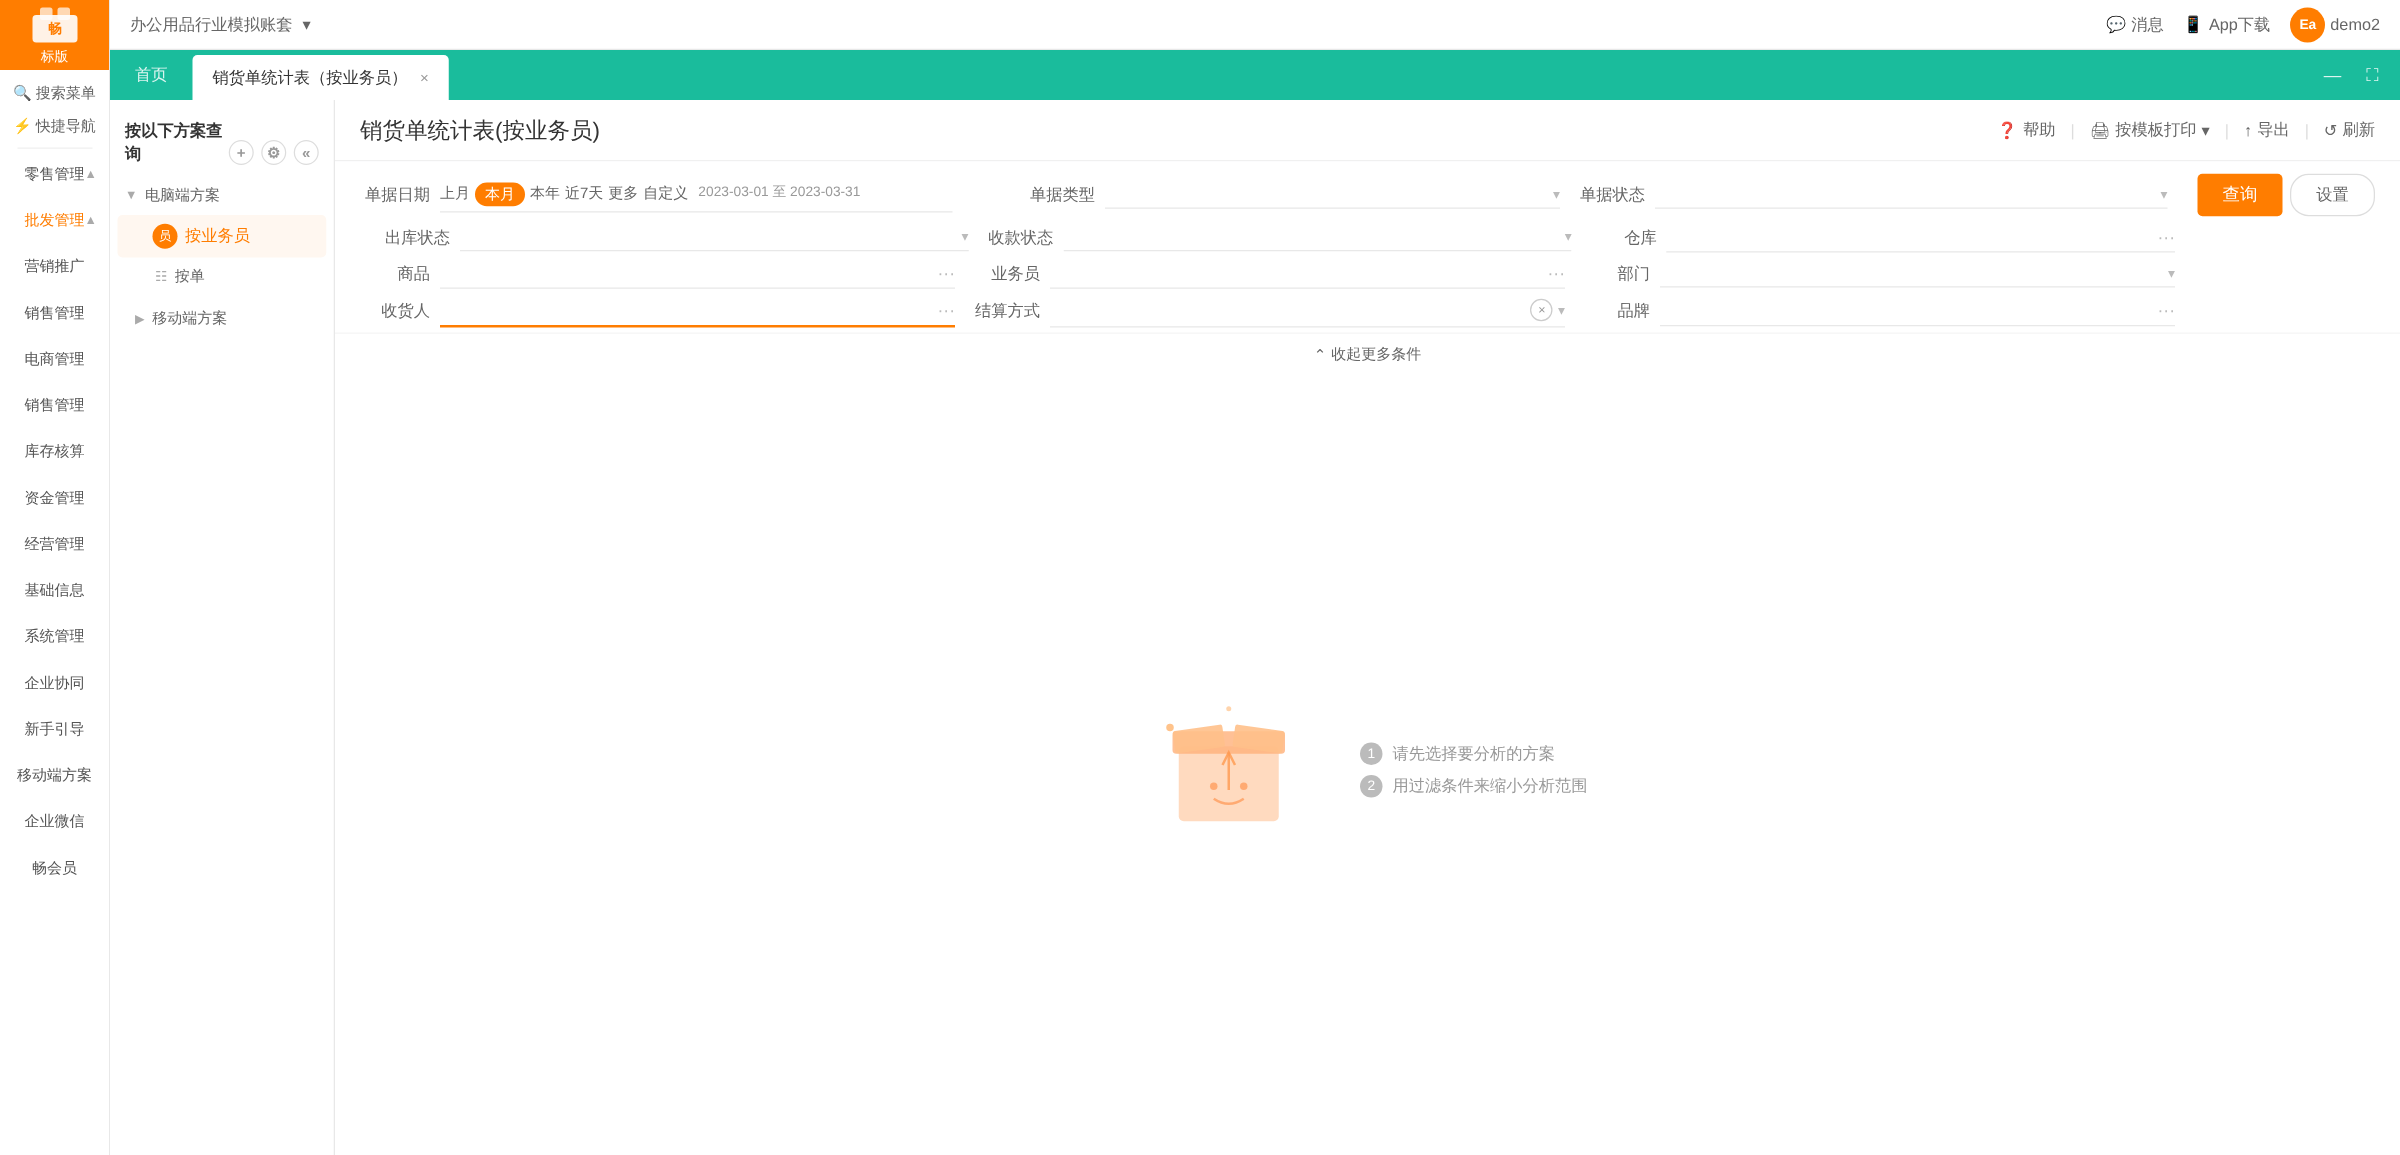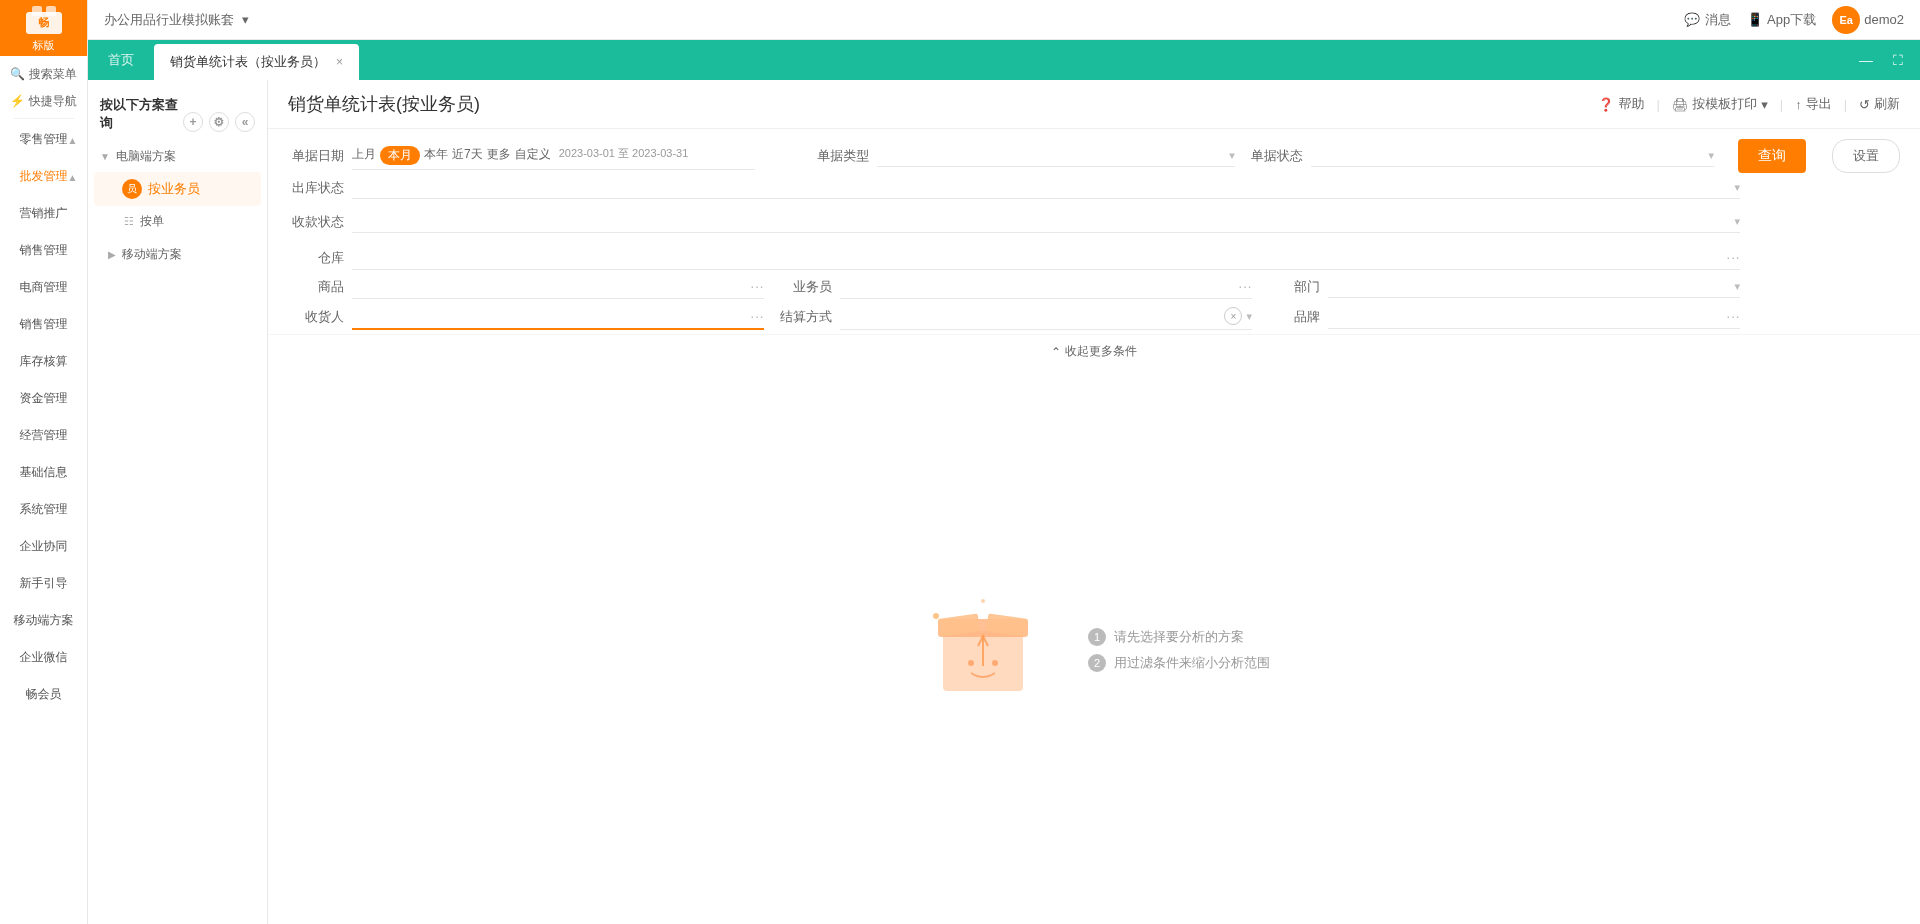--- a/index.html
+++ b/index.html
@@ -62,21 +62,21 @@
     .page-header { background: #fff; padding: 12px 20px 0; display: flex; align-items: center; justify-content: space-between; flex-shrink: 0; border-bottom: 1px solid #f0f0f0; }
     .page-title { font-size: 18px; font-weight: 500; color: #333; padding-bottom: 12px; }
     .page-header-actions { display: flex; align-items: center; gap: 12px; padding-bottom: 12px; }
     .header-action { display: flex; align-items: center; gap: 4px; font-size: 13px; color: #666; cursor: pointer; }
     .header-action-divider { color: #ddd; }
 
     
     .collapse-bar { text-align: center; padding: 8px 0; background: #fff; border-top: 1px solid #f5f5f5; }
     .collapse-btn { color: #666; font-size: 12px; cursor: pointer; display: inline-flex; align-items: center; gap: 4px; }
     .btn-query { background: #ff7d00; color: #fff; border: none; padding: 8px 20px; border-radius: 4px; font-size: 14px; cursor: pointer; }
-    .btn-settings { background: #fff; color: #666; border: 1px solid #ddd; padding: 6px 20px; border-radius: 15px; font-size: 13px; cursor: pointer; margin-left: 20px; }
+    .btn-settings { background: #fff; color: #666; border: 1px solid #ddd; padding: 6px 20px; border-radius: 15px; font-size: 13px; cursor: pointer; }
 
     
     .empty-state { flex: 1; display: flex; flex-direction: column; align-items: center; justify-content: center; background: #fff; margin: 0; }
     .empty-hints { margin-top: 16px; text-align: left; }
     .empty-hint { display: flex; align-items: center; gap: 8px; font-size: 13px; color: #999; margin-bottom: 8px; }
     .hint-num { width: 18px; height: 18px; border-radius: 50%; background: #bbb; color: #fff; display: flex; align-items: center; justify-content: center; font-size: 11px; flex-shrink: 0; }
 
     .filter-section { background: #fff; flex-shrink: 0; }
   </style>
 </head>
@@ -290,21 +290,21 @@
             </div>
           </div>
 
           <div style="display:flex;gap:6px;margin-left:12px;">
             <button class="btn-query">查询</button>
             <button class="btn-settings">设置</button>
           </div>
         </div>
 
         <div style="padding: 0 20px 4px; display: flex; align-items: center; gap: 12px;">
-          <div style="display: grid; grid-template-columns: 1fr; gap: 12px; flex: 1;">
+          <div style="display: grid; grid-template-columns: 1fr 1fr 1fr; gap: 12px; flex: 1; margin-left: 16px;">
 
             <div style="display:flex;align-items:center;gap:8px;">
               <span style="font-size:13px;color:#666;min-width:56px;text-align:right;">出库状态</span>
               <div style="flex:1;border-bottom:1px solid #e8e8e8;padding:4px 0;display:flex;align-items:center;">
                 <span style="flex:1;"></span>
                 <span style="color:#bbb;font-size:11px;">▾</span>
               </div>
             </div>
 
             <div style="display:flex;align-items:center;gap:8px;">

